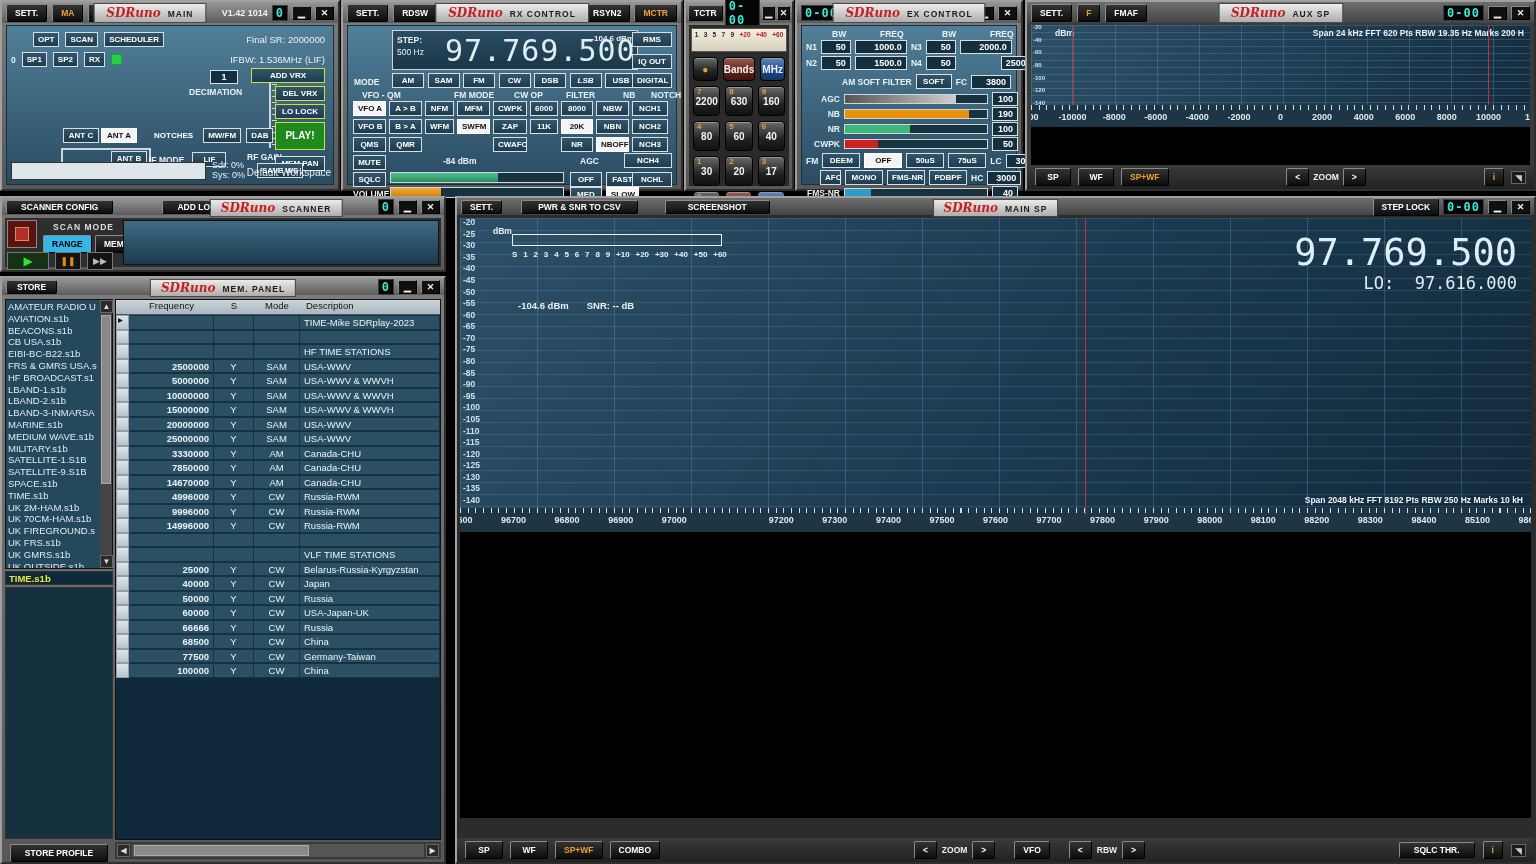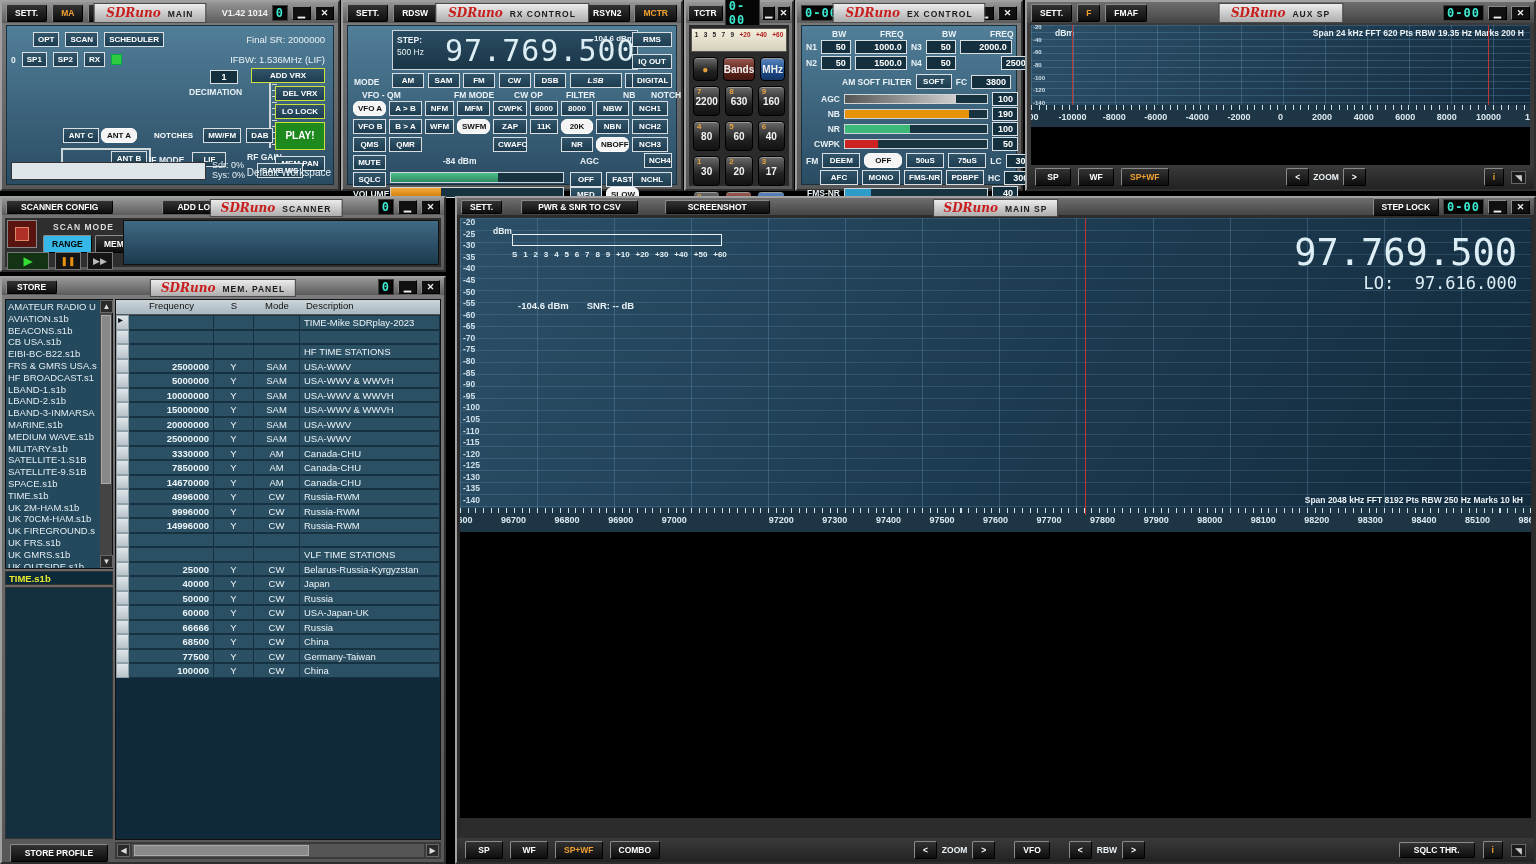--- a/index.html
+++ b/index.html
@@ -21,21 +21,21 @@
   .led { background:#050505; color:#3ce8d0; font-family:"DejaVu Sans Mono",monospace;
          font-size:12px; font-weight:bold; padding:0 3px; border:1px solid #3c3c3c; letter-spacing:1px; }
   .wctl { background:#101010; color:#f0f0f0; width:19px; height:14px; text-align:center;
           font-size:9px; font-weight:bold; line-height:13px; border:1px solid;
           border-color:#8a8a8a #000 #000 #8a8a8a; cursor:pointer; }
   .right { margin-left:auto; display:flex; gap:4px; align-items:center; }
   .steel { position:absolute; left:4px; right:4px; top:23px; bottom:4px;
            background:linear-gradient(#517e98,#2a4c63); border:1px solid #17303f; }
   .pbtn { background:linear-gradient(#32556a,#1d3c50); border:1px solid #d8dee2; color:#fff;
           font-size:8px; font-weight:bold; text-align:center; padding:2px 4px; cursor:pointer; white-space:nowrap; }
-  .pbtn.sel { background:#f4f4f4; color:#101010; border-color:#fff;border-radius:6px; }
+  .pbtn.sel { background:#f4f4f4; color:#101010; border-color:#fff; }
   .lbl { color:#e9f1f5; font-size:8.5px; font-weight:bold; white-space:nowrap; }
   .dkread { background:#14303f; border:1px solid #d8dee2; color:#fff; font-size:9px; font-weight:bold;
             text-align:right; padding:1px 4px; }
   
   .spec { position:absolute; overflow:hidden;
      background-image:
        repeating-linear-gradient(to right, rgba(110,160,195,.30) 0 1px, transparent 1px 77px),
        repeating-linear-gradient(to bottom, rgba(110,160,195,.22) 0 1px, transparent 1px 12px),
        linear-gradient(125deg,#2c5068 0%,#1c3a4f 55%,#122a3c 100%); }
   .redline { position:absolute; top:0; bottom:0; width:1px; background:#c03434; }
@@ -175,21 +175,21 @@
     <div class="pbtn" style="position:absolute;right:4px;top:28px;width:40px;">IQ OUT</div>
 
     <div class="lbl" style="position:absolute;left:6px;top:51px;">MODE</div>
     <div style="position:absolute;left:44px;top:47px;display:flex;gap:3.5px;">
 
     <div class="pbtn mode" style="width:32px;">AM</div>
         <div class="pbtn mode" style="width:32px;">SAM</div>
         <div class="pbtn mode" style="width:32px;">FM</div>
         <div class="pbtn mode" style="width:32px;">CW</div>
         <div class="pbtn mode" style="width:32px;">DSB</div>
-        <div class="pbtn mode" style="width:52px;font-style:italic;">LSB</div>
+        <div class="pbtn mode" style="width:32px;font-style:italic;">LSB</div>
         <div class="pbtn mode" style="width:32px;">USB</div>
       </div>
     <div class="pbtn" style="position:absolute;right:4px;top:47px;width:40px;">DIGITAL</div>
 
     <div class="lbl" style="position:absolute;left:14px;top:64px;">VFO - QM</div>
     <div class="lbl" style="position:absolute;left:106px;top:64px;">FM MODE</div>
     <div class="lbl" style="position:absolute;left:166px;top:64px;">CW OP</div>
     <div class="lbl" style="position:absolute;left:218px;top:64px;">FILTER</div>
     <div class="lbl" style="position:absolute;left:275px;top:64px;">NB</div>
     <div class="lbl" style="position:absolute;left:303px;top:64px;">NOTCH</div>
@@ -219,21 +219,21 @@
         <div></div>
       <div class="pbtn">CWAFC</div>
       <div></div>
       <div class="pbtn">NR</div>
       <div class="pbtn sel">NBOFF</div>
       <div class="pbtn">NCH3</div>
     </div>
     <div class="pbtn" style="position:absolute;left:5px;top:129px;width:33px;">MUTE</div>
     <div class="lbl" style="position:absolute;left:95px;top:130px;">-84 dBm</div>
     <div class="lbl" style="position:absolute;left:232px;top:130px;">AGC</div>
-    <div class="pbtn" style="position:absolute;right:4px;top:127px;width:28px;">NCH4</div>
+    <div class="pbtn" style="position:absolute;right:4px;top:127px;width:48px;">NCH4</div>
     <div class="pbtn" style="position:absolute;left:5px;top:146px;width:33px;">SQLC</div>
     <div class="barTrack" style="position:absolute;left:42px;top:146px;width:174px;">
       <div class="fill" style="background: linear-gradient(rgb(78, 192, 142), rgb(45, 138, 94)); width: 62%;"></div>
     </div>
     <div class="pbtn" style="position:absolute;left:222px;top:146px;width:32px;">OFF</div>
     <div class="pbtn" style="position:absolute;left:258px;top:146px;width:33px;">FAST</div>
     <div class="pbtn" style="position:absolute;right:4px;top:146px;width:40px;">NCHL</div>
     <div class="lbl" style="position:absolute;left:5px;top:163px;">VOLUME</div>
     <div class="barTrack" style="position:absolute;left:42px;top:161px;width:174px;">
       <div class="fill" style="background: linear-gradient(rgb(242, 169, 60), rgb(208, 127, 8)); width: 29%;"></div>
@@ -394,21 +394,21 @@
     <div class="srow" style="position:absolute;left:4px;top:127px;">
       <span class="lbl">FM</span>
       <div class="pbtn" style="width:38px;">DEEM</div>
       <div class="pbtn sel" style="width:38px;">OFF</div>
       <div class="pbtn" style="width:38px;">50uS</div>
       <div class="pbtn" style="width:38px;">75uS</div>
       <span class="lbl">LC</span>
       <div class="dkread" style="width:30px;">300</div>
     </div>
     <div class="srow" style="position:absolute;left:18px;top:144px;">
-      <div class="pbtn" style="width:38px;">AFC</div>
+      <div class="pbtn" style="width:21px;">AFC</div>
       <div class="pbtn" style="width:38px;">MONO</div>
       <div class="pbtn" style="width:38px;">FMS-NR</div>
       <div class="pbtn" style="width:38px;">PDBPF</div>
       <span class="lbl">HC</span>
       <div class="dkread" style="width:34px;">3000</div>
     </div>
     <div class="srow" style="position:absolute;left:0px;top:160px;width:216px;">
       <span class="lbl" style="width:38px;text-align:right;">FMS-NR</span>
       <div class="barTrack" style="flex:1;height:10px;">
           <div class="fill" style="background: rgb(46, 156, 200); width: 18%;"></div>

